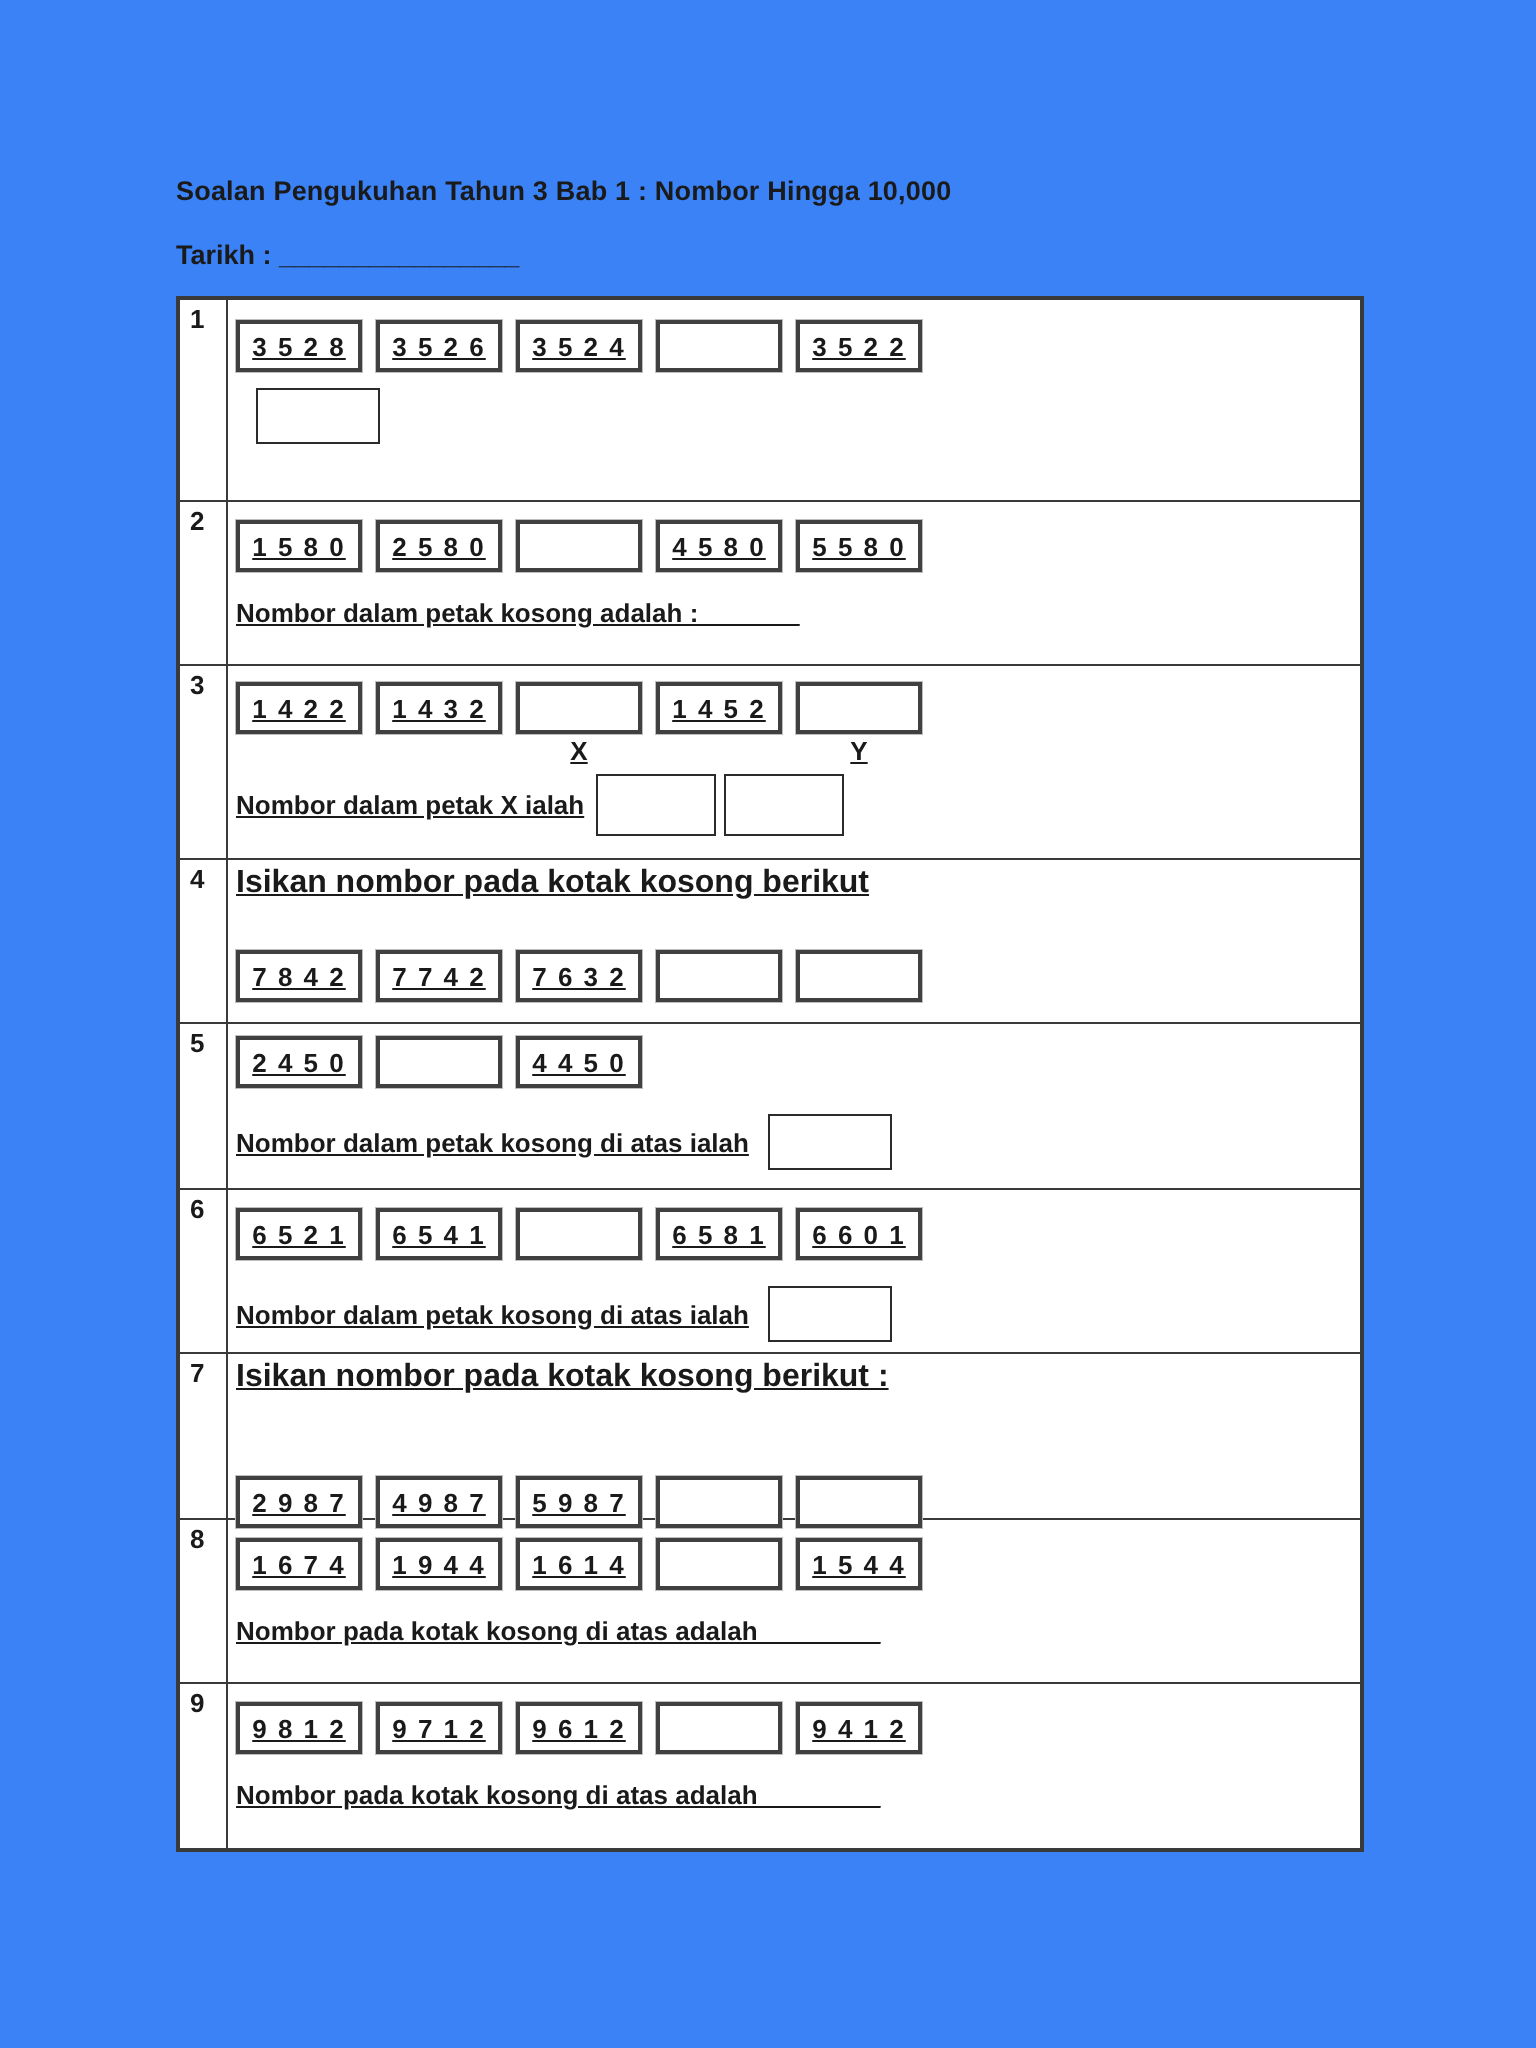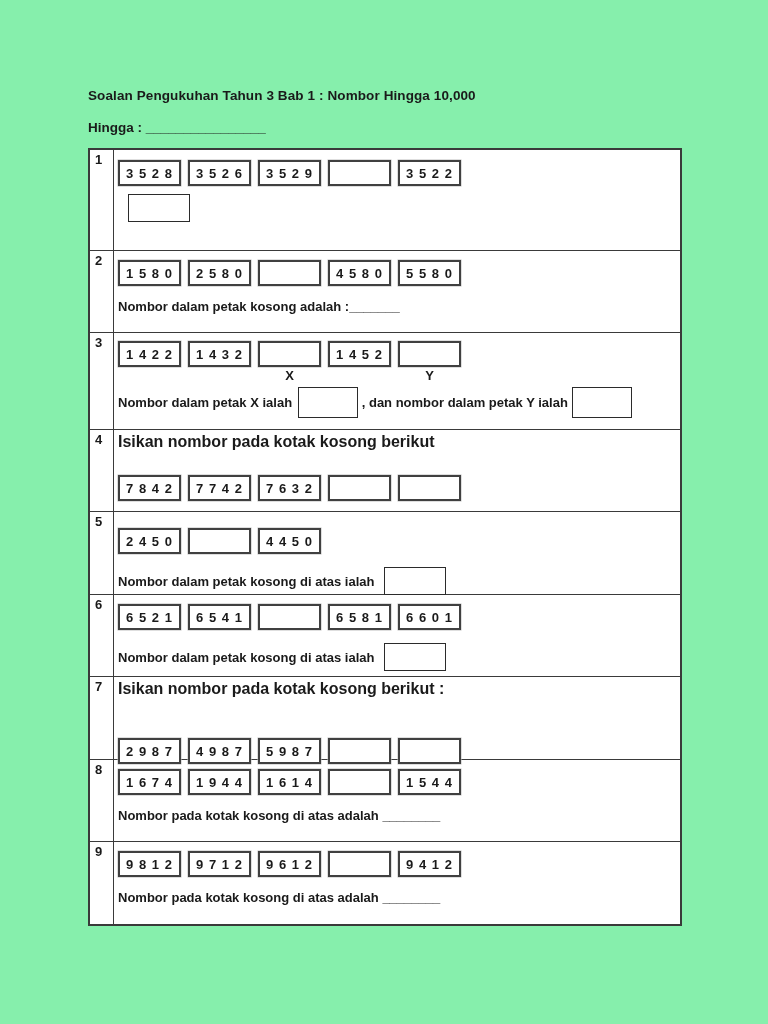--- a/index.html
+++ b/index.html
@@ -1,40 +1,40 @@
 <!DOCTYPE html>
 <html><head>
 <meta charset="utf-8">
 <style>
   html,body{margin:0;padding:0;background:#ffffff;}
   body{
     width:768px;height:1024px;position:relative;overflow:hidden;
     font-family:"Liberation Sans","DejaVu Sans",sans-serif;
     color:#1a1a1a;
   }
-  .sheet{position:absolute;left:0;top:0;width:768px;height:1024px;background:#86efac;}
+  .sheet{position:absolute;left:0;top:0;width:768px;height:1024px;background:#3b82f6;}
   .page-title{
     position:absolute;left:88px;top:88px;
     font-size:13.5px;font-weight:bold;letter-spacing:.1px;white-space:pre;
   }
   .date-line{
     position:absolute;left:88px;top:120px;
     font-size:13.5px;font-weight:bold;white-space:pre;
   }
   .qtable{
     position:absolute;left:88px;top:148px;width:594px;
     border:2px solid #3a3a3a;box-sizing:border-box;background:#fff;
   }
   .qrow{display:flex;box-sizing:border-box;border-top:1.5px solid #3a3a3a;}
   .qrow:first-child{border-top:none;}
   .qnum{
     width:24px;box-sizing:border-box;border-right:1px solid #3a3a3a;
     font-size:13px;font-weight:600;padding:2px 0 0 5px;flex:0 0 auto;
   }
-  .qcontent{flex:1;box-sizing:border-box;padding:0 0 0 4px;position:relative;}
+  .qcontent{flex:1;box-sizing:border-box;padding:0 0 0 4px;position:relative;text-decoration:underline;}
   .seq-row{display:flex;gap:7px;align-items:flex-start;}
   .nbox{
     width:63px;height:26px;box-sizing:border-box;border:2px solid #404040;
     display:flex;align-items:center;justify-content:center;
     font-size:13px;font-weight:bold;letter-spacing:1px;white-space:pre;
     background:#fff;box-shadow:0 0 0 .5px #bdbdbd;
   }
   .label-row{display:flex;gap:7px;height:16px;margin-top:1px;}
   .lbl-slot{width:63px;text-align:center;font-size:13px;font-weight:bold;}
   .qtext-line{
@@ -46,29 +46,29 @@
     background:#fff;margin-left:10px;flex:0 0 auto;
   }
   .answer-box.inline3{width:60px;height:31px;margin-left:6px;}
   .instruction{font-size:16px;font-weight:bold;padding-top:3px;white-space:pre;}
 </style>
 </head>
 <body>
 
 <div class="sheet">
   <div class="page-title">Soalan Pengukuhan Tahun 3 Bab 1 : Nombor Hingga 10,000</div>
-  <div class="date-line">Hingga : ________________</div>
+  <div class="date-line">Tarikh : ________________</div>
   <div class="qtable" id="qtable">
       <div class="qrow" style="height: 100px;">
         <div class="qnum">1</div>
         <div class="qcontent">
           <div class="seq-row" style="margin-top: 10px;">
             <div class="nbox">3 5 2 8</div>
             <div class="nbox">3 5 2 6</div>
-            <div class="nbox">3 5 2 9</div>
+            <div class="nbox">3 5 2 4</div>
             <div class="nbox"></div>
             <div class="nbox">3 5 2 2</div>
           </div>
           <div class="qtext-line" style="margin-top: 8px;"><div class="answer-box"></div></div>
         </div>
       </div>
       <div class="qrow" style="height: 82px;">
         <div class="qnum">2</div>
         <div class="qcontent">
           <div class="seq-row" style="margin-top: 9px;">
@@ -91,40 +91,40 @@
             <div class="nbox">1 4 5 2</div>
             <div class="nbox"></div>
           </div>
           <div class="label-row">
             <div class="lbl-slot"></div>
             <div class="lbl-slot"></div>
             <div class="lbl-slot">X</div>
             <div class="lbl-slot"></div>
             <div class="lbl-slot">Y</div>
           </div>
-          <div class="qtext-line" style="margin-top: 3px;"><span>Nombor dalam petak X ialah</span><div class="answer-box inline3"></div><span> , dan nombor dalam petak Y ialah</span><div class="answer-box inline3" style="margin-left: 4px;"></div></div>
+          <div class="qtext-line" style="margin-top: 3px;"><span>Nombor dalam petak X ialah</span><div class="answer-box inline3"></div><div class="answer-box inline3" style="margin-left: 4px;"></div></div>
         </div>
       </div>
       <div class="qrow" style="height: 82px;">
         <div class="qnum">4</div>
         <div class="qcontent">
           <div class="instruction">Isikan nombor pada kotak kosong berikut</div>
           <div class="seq-row" style="margin-top: 24px;">
             <div class="nbox">7 8 4 2</div>
             <div class="nbox">7 7 4 2</div>
             <div class="nbox">7 6 3 2</div>
             <div class="nbox"></div>
             <div class="nbox"></div>
           </div>
         </div>
       </div>
       <div class="qrow" style="height: 83px;">
         <div class="qnum">5</div>
         <div class="qcontent">
-          <div class="seq-row" style="margin-top: 16px; text-align: right;">
+          <div class="seq-row" style="margin-top: 6px; text-align: right;">
             <div class="nbox">2 4 5 0</div>
             <div class="nbox"></div>
             <div class="nbox">4 4 5 0</div>
           </div>
           <div class="qtext-line" style="margin-top: 13px;"><span>Nombor dalam petak kosong di atas ialah</span><div class="answer-box"></div></div>
         </div>
       </div>
       <div class="qrow" style="height: 82px;">
         <div class="qnum">6</div>
         <div class="qcontent">

